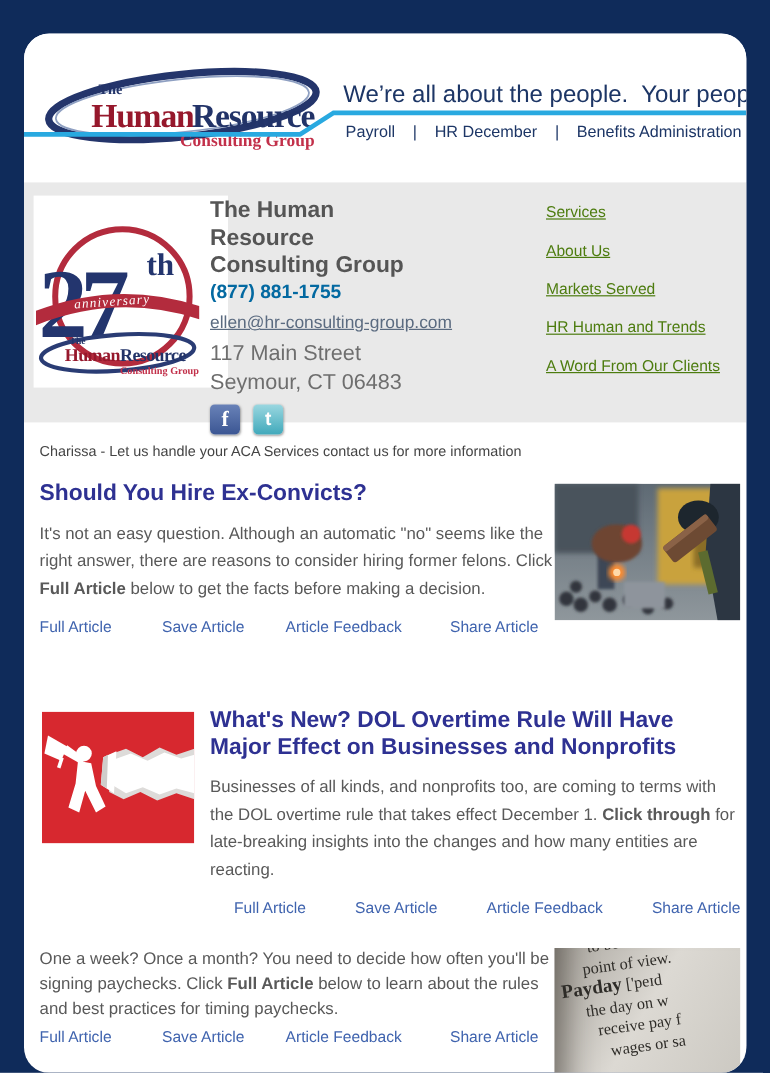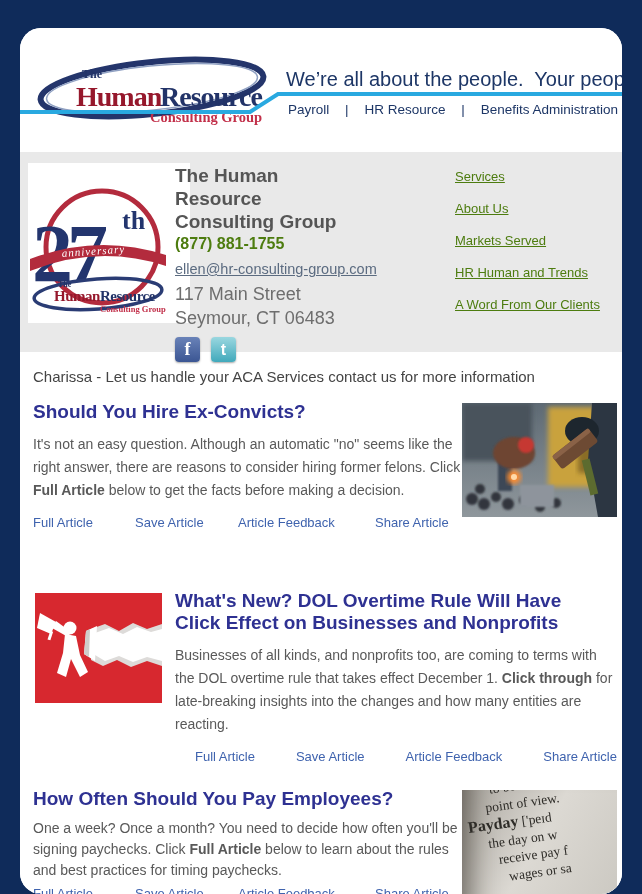--- a/index.html
+++ b/index.html
@@ -15,35 +15,35 @@
   .mast-nav{position:absolute;left:268px;top:74px;width:330px;display:flex;justify-content:space-between;
             font-size:13.5px;color:#1d3666;}
   .mast-nav a{color:#1d3666;text-decoration:none;}
   .mast-nav .sep{color:#1d3666;}
 
   
   .info-band{position:relative;height:200px;background:#e9e9e9;}
   .logo-box{position:absolute;left:8px;top:11px;width:162px;height:160px;background:#fff;}
   .info-col{position:absolute;left:155px;top:12px;width:250px;}
   .org-name span{display:block;font-size:19px;font-weight:bold;color:#555;line-height:23px;}
-  .phone{font-size:16px;font-weight:bold;color:#4d7c0f;margin-top:2px;}
+  .phone{font-size:16px;font-weight:bold;color:#0369a1;margin-top:2px;}
   .email{display:inline-block;margin-top:8px;font-size:14.5px;color:#5b6b80;text-decoration:underline;}
   .addr{font-size:18px;color:#6e6e6e;line-height:24px;margin-top:4px;}
   .social{display:flex;gap:11px;margin-top:7px;}
   .s-icon{width:25px;height:25px;border-radius:4px;color:#fff;display:flex;align-items:center;
           justify-content:center;box-shadow:0 1px 2px rgba(0,0,0,.35);cursor:pointer;}
   .s-fb{background:linear-gradient(#6982b8,#3b5693);font:bold 18px "Liberation Serif",serif;}
   .s-tw{background:linear-gradient(#9ad7e0,#41a9bb);font:bold 16px "Liberation Sans",sans-serif;}
   .quick-links{position:absolute;left:435px;top:16px;}
   .quick-links a{display:block;margin-bottom:15px;font-size:13px;color:#4d7c0f;
                  text-decoration:underline;line-height:17px;}
 
   
   .content{padding:16px 5px 0 13px;background:#fff;}
-  .intro{font-size:15px;color:#444;line-height:17px;}
+  .intro{font-size:12px;color:#444;line-height:17px;}
   .article{position:relative;}
   .a-head{font-size:19px;font-weight:bold;color:#2e3192;margin:0 0 10px;line-height:22px;}
   .a-body{font-size:14px;color:#595959;line-height:23px;}
   .a-body b{color:#595959;}
   .a-links{display:flex;margin-top:12px;font-size:13px;line-height:17px;}
   .a-links a{color:#3f63ae;text-decoration:none;}
   .cols .a-links a:nth-child(1){width:102px;}
   .cols .a-links a:nth-child(2){width:103px;}
   .cols .a-links a:nth-child(3){width:137px;}
 
@@ -86,21 +86,21 @@
       <text x="128" y="54" font-family="Liberation Serif,serif" font-weight="bold" font-size="28" letter-spacing="-1" fill="#223368">Resource</text>
       <text x="118" y="70" font-family="Liberation Serif,serif" font-weight="bold" font-size="14.5" fill="#c2304a">Consulting Group</text>
     </svg>
     <div class="tagline">We’re all about the people.  Your people.</div>
     <svg class="swoosh-svg" width="602" height="124" viewBox="0 0 602 124">
       <polyline points="0,84 230,84 258,66 602,66" fill="none" stroke="#29a9e0" stroke-width="4"></polyline>
     </svg>
     <div class="mast-nav">
       <a href="#">Payroll</a>
       <span class="sep">|</span>
-      <a href="#">HR Resource</a>
+      <a href="#">HR December</a>
       <span class="sep">|</span>
       <a href="#">Benefits Administration</a>
     </div>
   </div>
 
   <div class="info-band">
     <div class="logo-box">
       <svg width="140" height="160" viewBox="0 0 140 160">
         <circle cx="74" cy="84" r="56" fill="none" stroke="#b32b3d" stroke-width="5"></circle>
         <text x="4" y="118" font-family="Liberation Serif,serif" font-weight="bold" font-size="82" letter-spacing="-6" fill="#23356e">27</text>
@@ -212,34 +212,33 @@
             <path d="M30,41 L41,43 L45,62 L53,79 L45,84 L36,66 L31,84 L22,80 L28,60 Z"></path>
             <path d="M33,44 L17,35 L21,28 L36,39 Z"></path>
             <polygon points="5,20 21,29 16,41 2,35"></polygon>
             <rect x="14" y="38" width="3" height="9" transform="rotate(18 15 42)"></rect>
           </g>
         </svg>
       </div>
       <div class="a-text">
         <h2 class="a-head">
           <span>What's New? DOL Overtime Rule Will Have</span>
-          <span>Click Effect on Businesses and Nonprofits</span>
+          <span>Major Effect on Businesses and Nonprofits</span>
         </h2>
         <div class="a-body"><span>Businesses of all kinds, and nonprofits too, are coming to terms with the DOL overtime rule that takes effect December 1. </span><b>Click through</b><span> for late-breaking insights into the changes and how many entities are reacting.</span></div>
         <div class="a-links">
           <a href="#">Full Article</a>
           <a href="#">Save Article</a>
           <a href="#">Article Feedback</a>
           <a href="#">Share Article</a>
         </div>
       </div>
     </div>
 
     <div class="article a3 cols">
-      <h2 class="a-head">How Often Should You Pay Employees?</h2>
       <div class="a-body"><span>One a week? Once a month? You need to decide how often you'll be signing paychecks. Click </span><b>Full Article</b><span> below to learn about the rules and best practices for timing paychecks.</span></div>
       <div class="img-right">
         <div class="dict">
           <div class="dict-inner">
             <span class="dl" style="margin-left:30px">to be best in a</span>
             <span class="dl" style="margin-left:24px">point of view.</span>
             <span class="dl" style="margin-left:4px"><span class="pd">Payday</span><span> ['peɪd</span></span>
             <span class="dl" style="margin-left:22px">the day on w</span>
             <span class="dl" style="margin-left:30px">receive pay f</span>
             <span class="dl" style="margin-left:38px">wages or sa</span>

